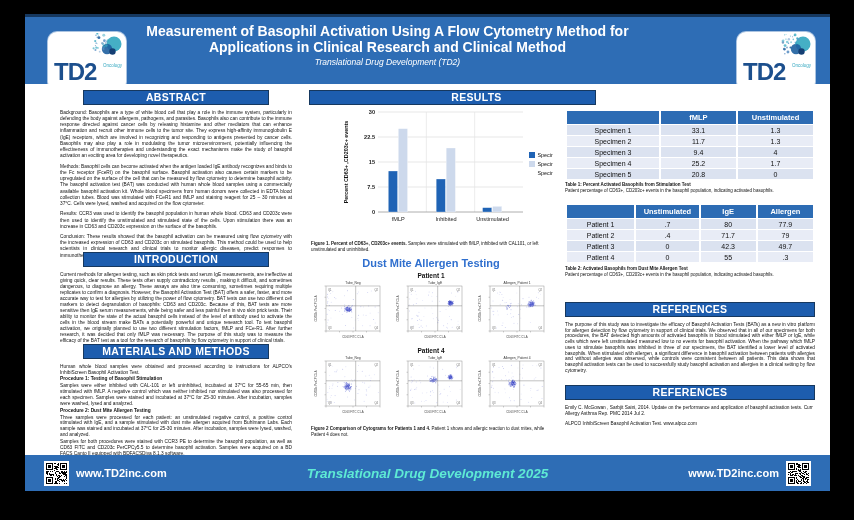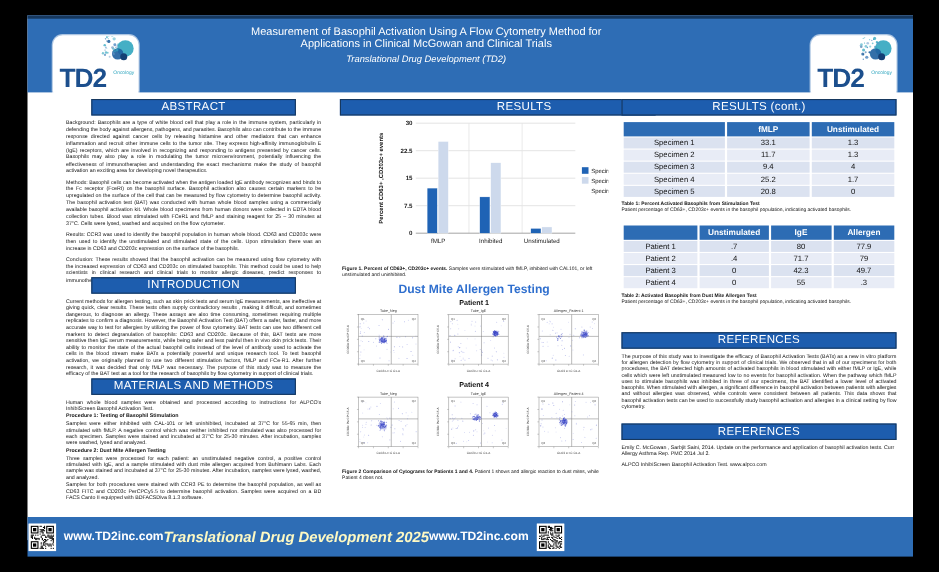--- a/index.html
+++ b/index.html
@@ -12,31 +12,31 @@
   .header-band{position:absolute;left:0;top:0;width:805px;height:70px;
                background:var(--band-blue,#2e6db5);border-top:3px solid var(--navy-accent,#16385f);}
   .logo{position:absolute;top:15px;width:78px;height:59px;background:#fff;border-radius:9px;
         box-shadow:0 0 0 1px rgba(255,255,255,.6);}
   .logo-left{left:23px;} .logo-right{left:712px;}
   .logo-text{position:absolute;left:6px;bottom:7px;font-size:24px;font-weight:bold;
              letter-spacing:-1px;color:var(--logo-blue,#1c4f8d);line-height:1;}
   .logo-dots{position:absolute;right:1px;top:1px;}
   .logo-sub{position:absolute;right:4px;top:31px;font-size:4.5px;color:var(--logo-teal,#35a8c0);}
   .title-wrap{position:absolute;left:95px;top:7px;width:535px;text-align:center;color:#fff;}
-  .title{font-size:10px;font-weight:normal;line-height:1.12;}
+  .title{font-size:14px;font-weight:bold;line-height:1.12;}
   .authors{margin-top:3px;font-size:8px;font-style:italic;}
   .affiliation{margin-top:2px;font-size:8.5px;font-style:italic;font-weight:normal;}
 
   
   .col{position:absolute;top:0;height:441px;}
   .col1{left:35px;width:232px;} .col2{left:278px;width:256px;} .col3{left:540px;width:250px;}
 
   .sec-bar{position:absolute;height:15px;background:var(--section-header-blue,#1d5dae);
            border:1px solid var(--navy-accent,#16385f);color:#fff;text-align:center;
-           font-size:10.5px;font-weight:normal;letter-spacing:.3px;line-height:13px;}
+           font-size:10.5px;font-weight:bold;letter-spacing:.3px;line-height:13px;}
 
   
   .t{position:absolute;}
   .t .in{width:200%;transform:scale(.5);transform-origin:0 0;font-size:9.6px;line-height:1.3;
          text-align:justify;color:#111;}
   .t .in p{margin:0 0 8px 0;}
   .t .in .mb{margin:0 0 2px 0;}
   .t .in .bold{font-weight:bold;}
   .cap .in{font-size:9px;line-height:1.25;text-align:left;color:#111;}
 
@@ -48,26 +48,26 @@
   
   .tablebox{position:absolute;width:100%;}
   .t-table{width:100%;border-collapse:separate;border-spacing:2px 1.5px;table-layout:fixed;}
   .t-table th{background:var(--table-header-blue,#2d6cb4);color:#fff;font-size:7.5px;
               font-weight:bold;padding:2px 0;text-align:center;}
   .t-table td{background:var(--table-row-light,#dbe2f0);color:#111;font-size:7px;
               text-align:center;padding:1.5px 0;}
   .t-table tr:nth-child(even) td{background:var(--table-row-lighter,#e8ecf6);}
 
   
-  .footer-band{position:absolute;left:0;top:456px;width:805px;height:36px;
+  .footer-band{position:absolute;left:0;top:441px;width:805px;height:36px;
                background:var(--band-blue,#2e6db5);display:flex;align-items:center;
-               padding:0 1px;}
+               justify-content:space-between;padding:0 19px;}
   .foot-group{display:flex;align-items:center;gap:7px;}
   .foot-url{color:#fff;font-size:11px;font-weight:bold;}
-  .foot-center{color:#fef9c3;font-size:13.5px;font-weight:bold;font-style:italic;}
+  .foot-center{color:#5eead4;font-size:13.5px;font-weight:bold;font-style:italic;}
   .qr{background:#fff;}
 </style>
 </head>
 <body>
 
 <div class="page">
   <div class="poster">
 
     <div class="header-band">
       <div class="logo logo-left">
@@ -105,21 +105,21 @@
             <circle cx="10.166652981012863" cy="10.789017746836507" r="0.4212592781987041" fill="#35a8c0" fill-opacity="0.6168162120040506"></circle>
             <circle cx="11.943350387993066" cy="4.63325514873738" r="1.4437268489738928" fill="#1e5f9e" fill-opacity="0.8842914422741159"></circle>
             <circle cx="16.01598631051136" cy="13.194932565920752" r="0.47013795368839056" fill="#35a8c0" fill-opacity="0.4707899467786774"></circle>
             <circle cx="10.205030951481032" cy="0.6357687044318361" r="0.8972233786247672" fill="#35a8c0" fill-opacity="0.8386092727771028"></circle>
           </svg>
         <div class="logo-sub">Oncology</div>
       </div>
       <div class="title-wrap">
         <div class="title">
           <span>Measurement of Basophil Activation Using A Flow Cytometry Method for</span><br>
-          <span>Applications in Clinical McGowan and Clinical Trials</span>
+          <span>Applications in Clinical Research and Clinical Method</span>
         </div>
         <div class="affiliation">Translational Drug Development (TD2)</div>
       </div>
       <div class="logo logo-right">
         <div class="logo-text">TD2</div>
         <svg class="logo-dots js-logo-dots" width="38" height="29" viewBox="0 0 38 29">
             <circle cx="27" cy="11" r="7.5" fill="#35a8c0" fill-opacity="0.92"></circle>
             <circle cx="20" cy="16" r="5.2" fill="#1e5f9e" fill-opacity="0.9"></circle>
             <circle cx="25.5" cy="18.5" r="3.2" fill="#143f74"></circle>
             <circle cx="20.047000017849516" cy="10.035205129075083" r="1.129488563654013" fill="#35a8c0" fill-opacity="0.7210597955156117"></circle>
@@ -1583,23 +1583,20 @@
           </div>
         </div>
 
       <div class="t cap" style="top:412px;left:8px;width:244px;">
         <div class="in"><b>Figure 2 Comparison of Cytograms for Patients 1 and 4.</b>
           <span>Patient 1 shows and allergic reaction to dust mites, while Patient 4 does not.</span></div>
       </div>
     </div>
 
     <div class="col col3">
-      <div class="sec-bar" style="top:76px;left:0;width:250px;">
-        <span>RESULTS (cont.)</span>
-      </div>
 
       <div class="tablebox" style="top:96px;" id="table1-box">
           <table class="t-table">
             <colgroup>
               <col style="width: 38%;">
               <col style="width: 31%;">
               <col style="width: 31%;">
             </colgroup>
             <thead>
               <tr>

